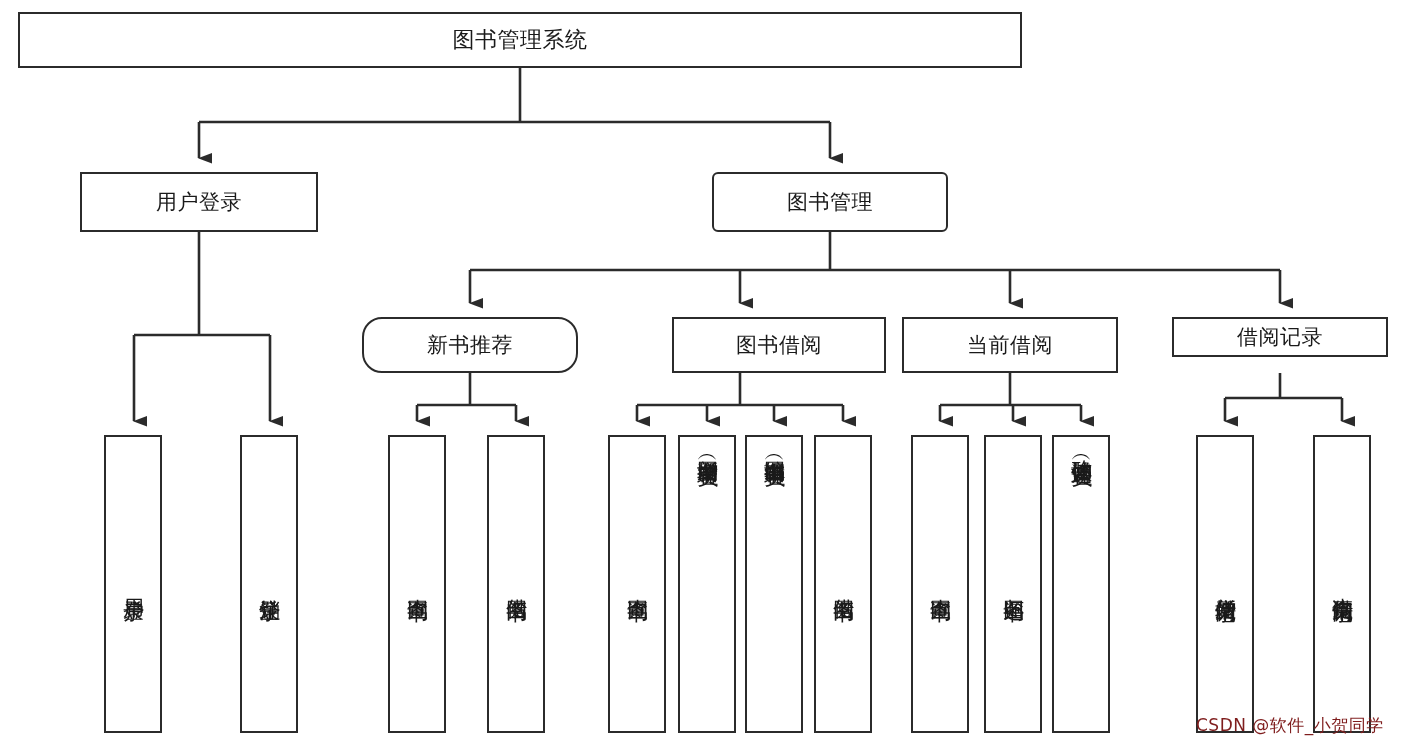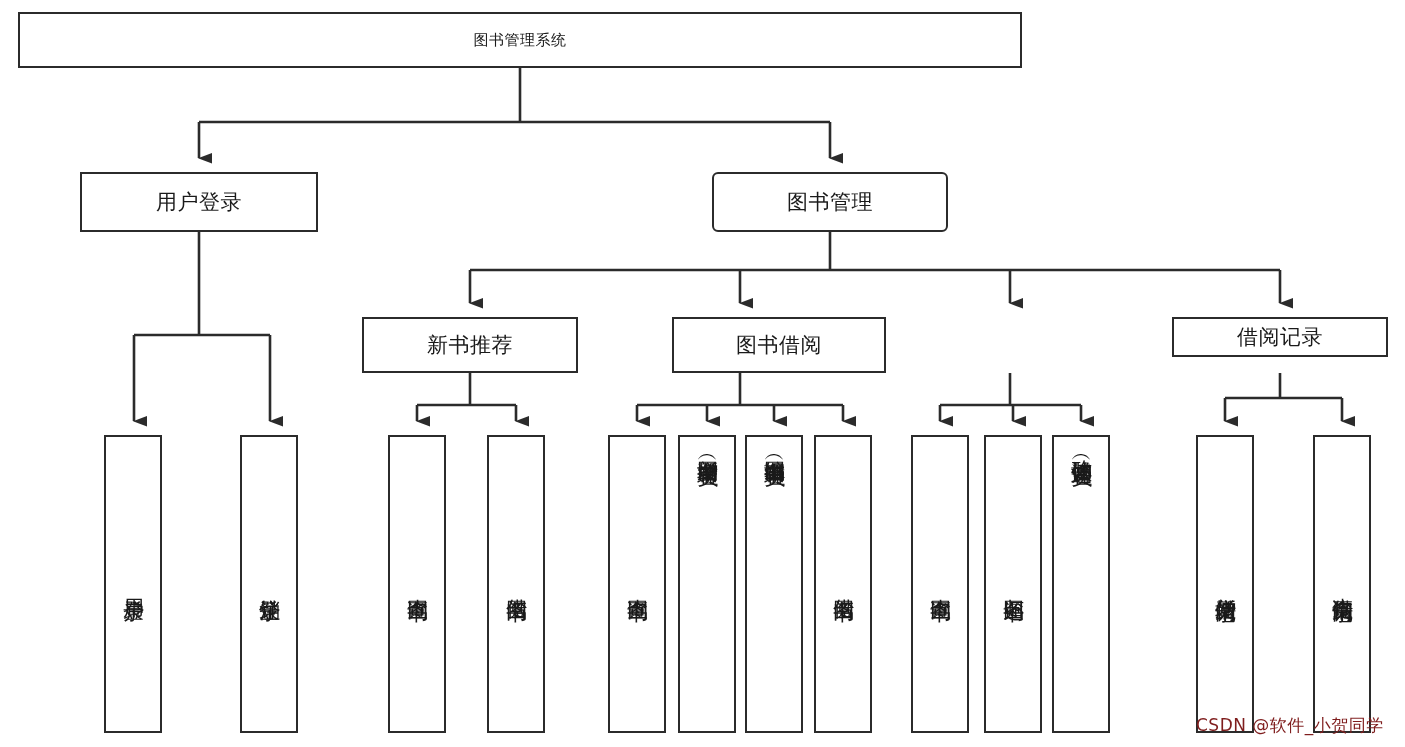--- a/index.html
+++ b/index.html
@@ -34,21 +34,21 @@
     display: flex;
     align-items: center;
     justify-content: center;
     color: #1a1a1a;
   }
   .node.horiz {
     font-size: 21px;
     letter-spacing: 0.5px;
   }
   .node.root {
-    font-size: 15px;
+    font-size: 22px;
   }
   .node.leaf {
     align-items: flex-start;
     justify-content: center;
     padding-top: 6px;
   }
   .vtext {
     writing-mode: vertical-rl;
     text-orientation: upright;
     font-size: 21px;
@@ -130,26 +130,29 @@
     <span>图书管理系统</span>
   </div>
 
   <div class="node horiz" style="left:80px; top:172px; width:238px; height:60px;">
     <span>用户登录</span>
   </div>
   <div class="node horiz" style="left:712px; top:172px; width:236px; height:60px;border-radius:6px;">
     <span>图书管理</span>
   </div>
 
-  <div class="node horiz" style="left:362px; top:317px; width:216px; height:56px;">
+  <div class="node horiz" style="left:362px; top:317px; width:216px; height:56px;border-radius:20px;">
     <span>新书推荐</span>
   </div>
   <div class="node horiz" style="left:633px; top:317px; width:214px; height:56px;margin-left:39px;">
     <span>图书借阅</span>
   </div>
+  <div class="node horiz" style="left:902px; top:317px; width:216px; height:56px;">
+    <span>当前借阅</span>
+  </div>
   <div class="node horiz" style="left:1172px; top:317px; width:216px; height:40px;">
     <span>借阅记录</span>
   </div>
 
   <div class="node leaf centered" style="left:104px; top:435px; width:58px; height:298px;">
     <span class="vtext">用户登录</span>
   </div>
   <div class="node leaf centered" style="left:240px; top:435px; width:58px; height:298px;">
     <span class="vtext">注销登录</span>
   </div>

